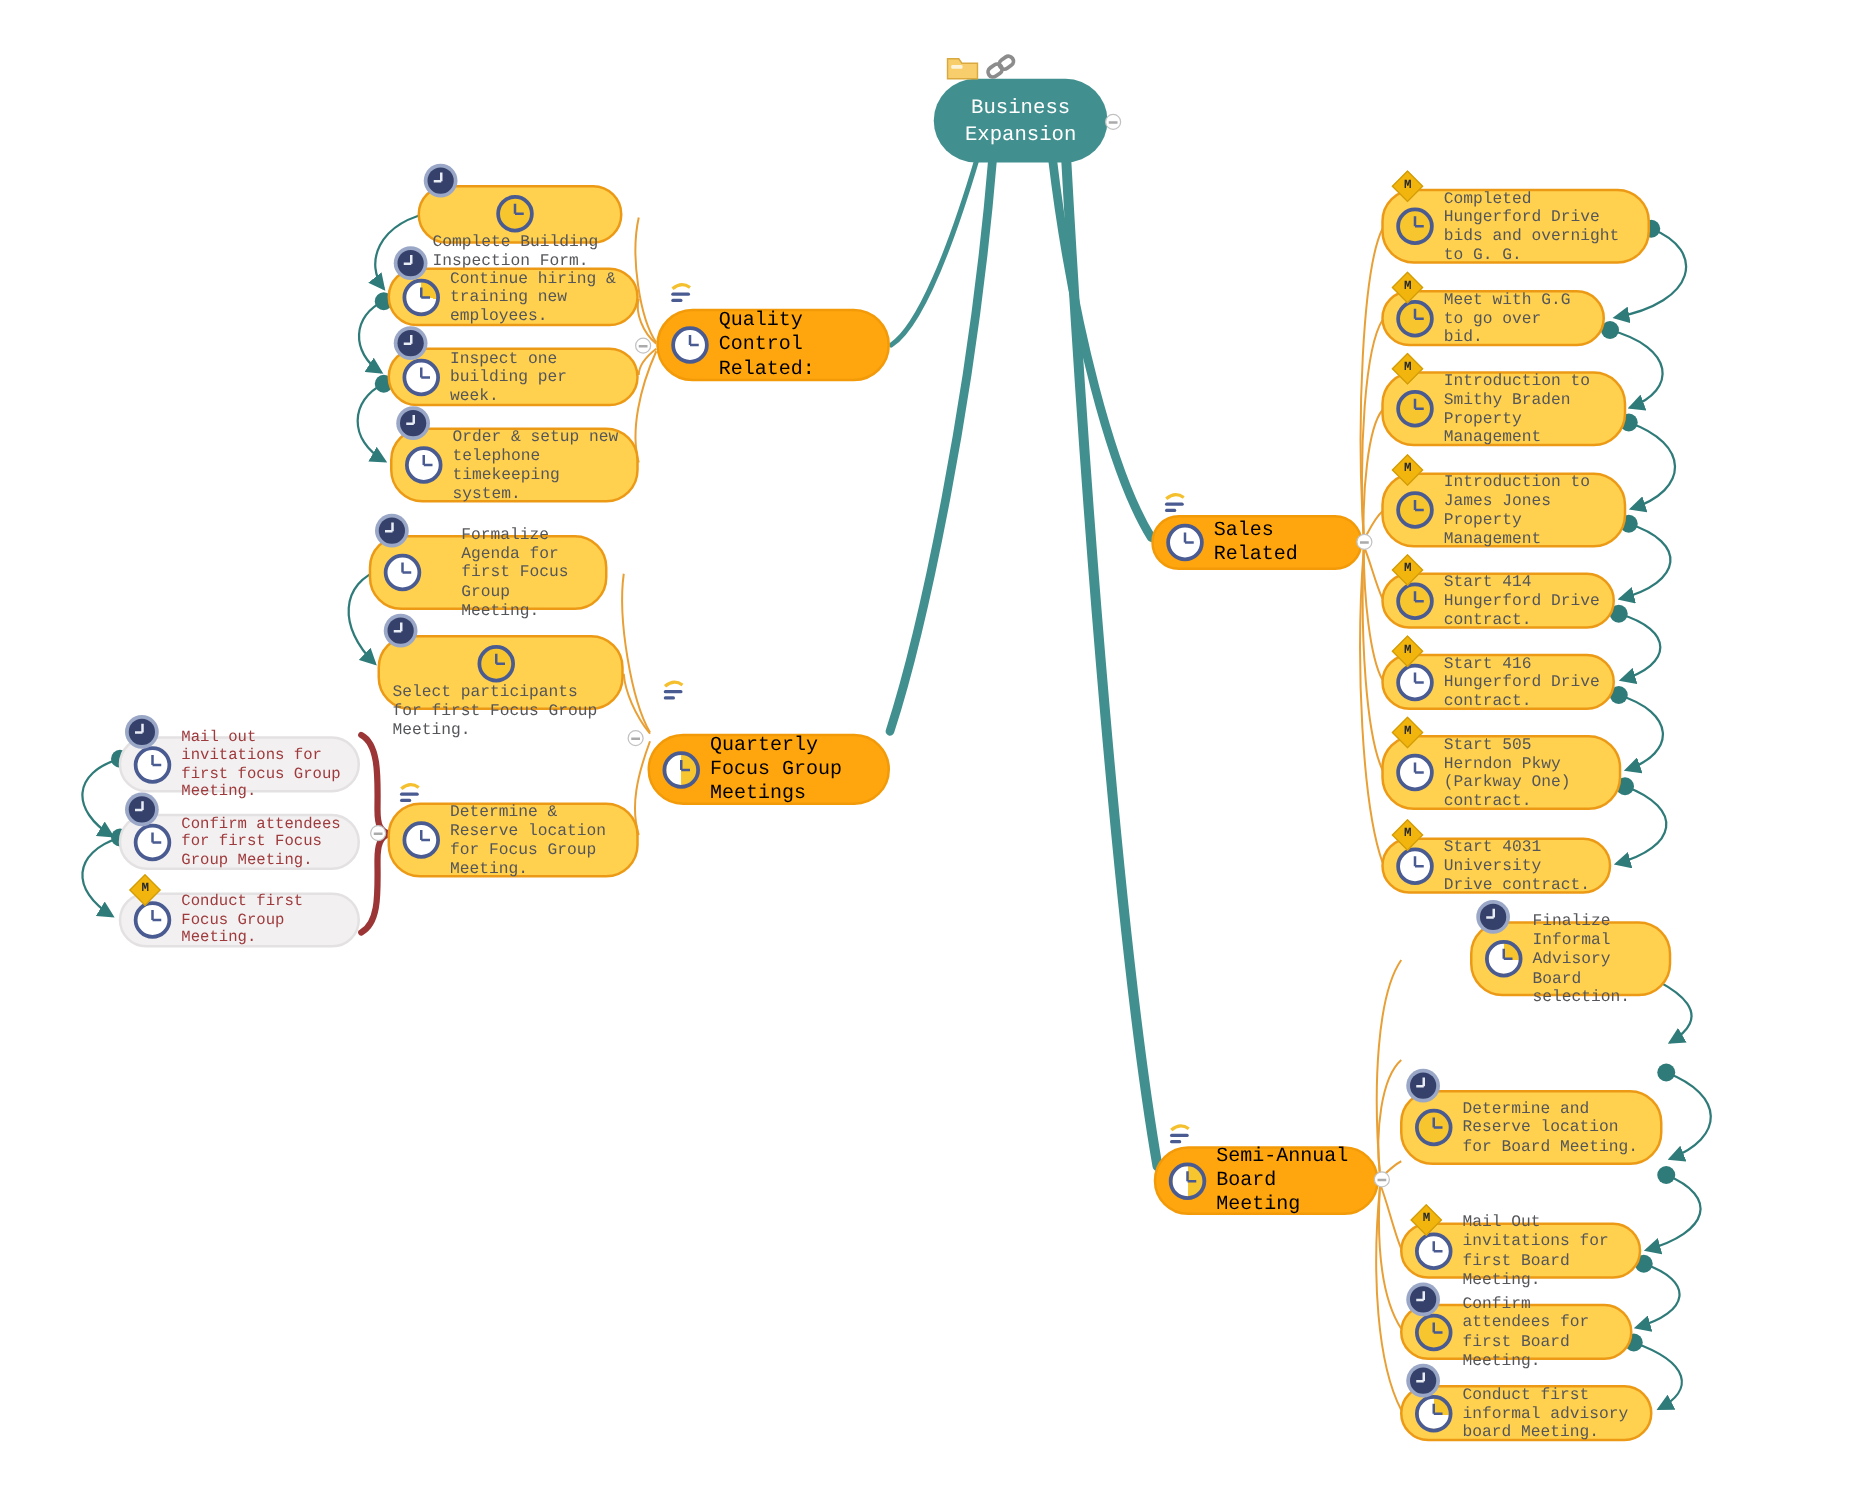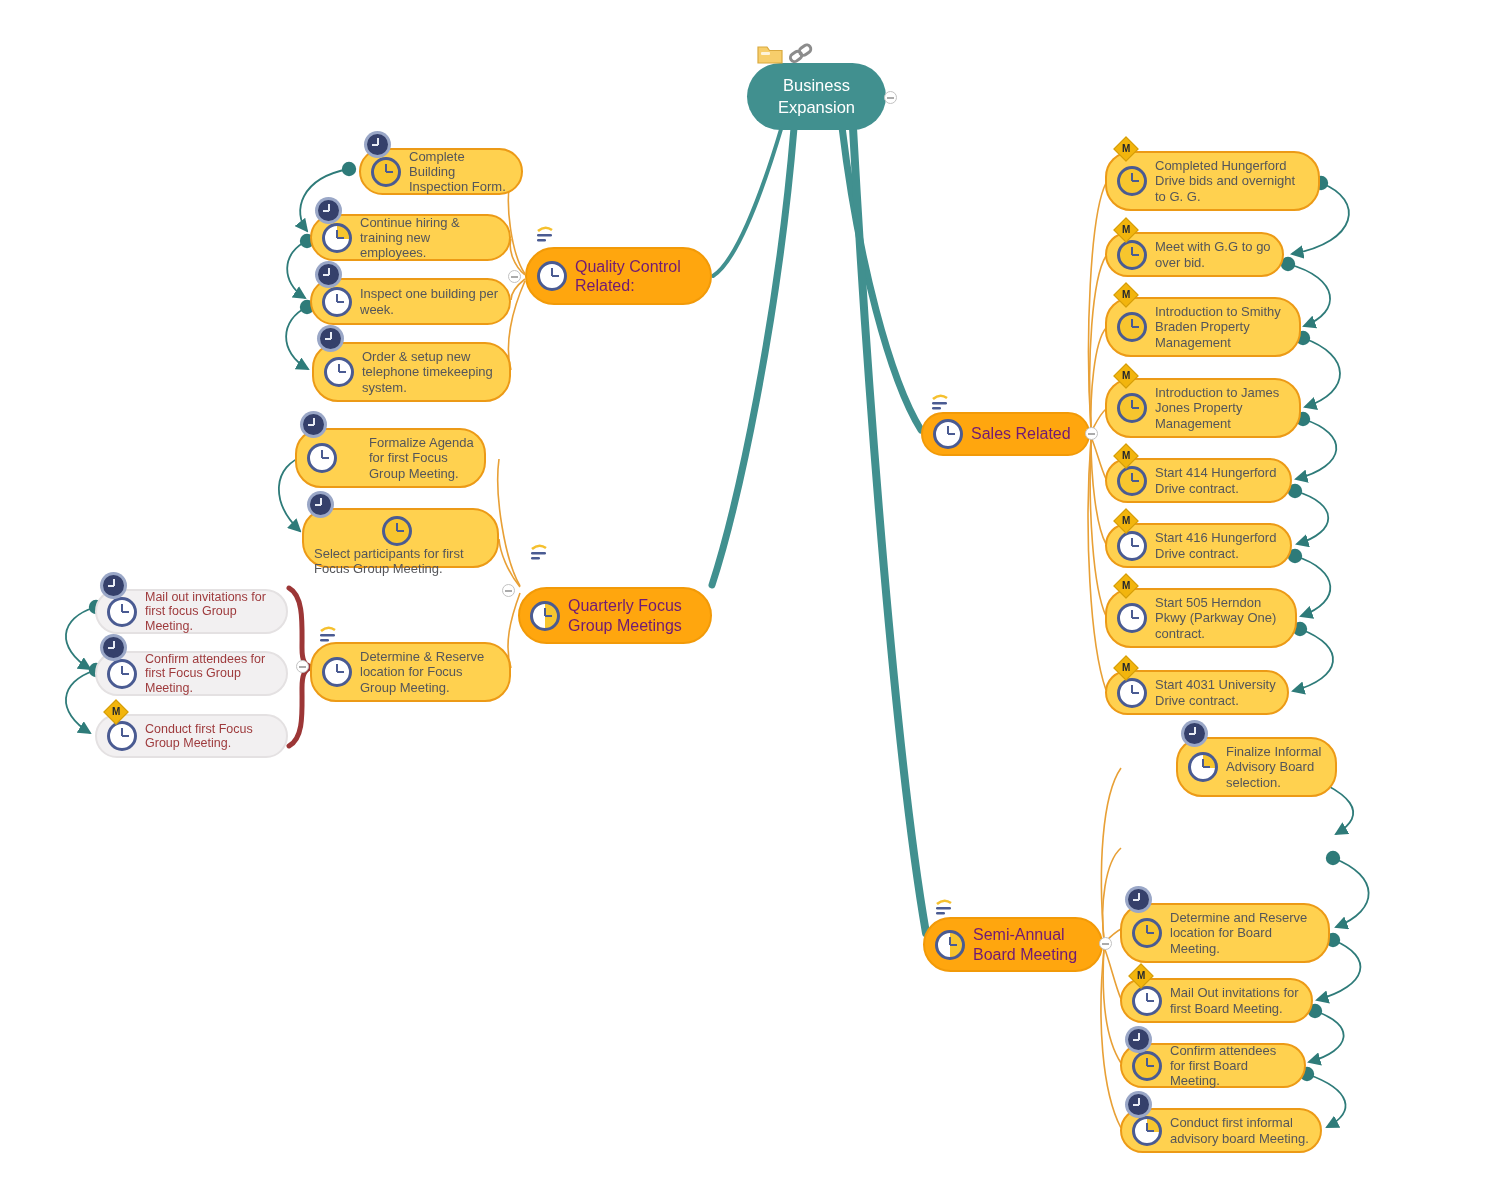--- a/index.html
+++ b/index.html
@@ -1,24 +1,24 @@
 <!DOCTYPE html>
 <html><head>
 <meta charset="utf-8">
 <style>
   html,body{margin:0;padding:0;background:#fff;}
   #canvas{position:relative;width:1500px;height:1200px;background:#fff;overflow:hidden;
-          font-family:Liberation Sans, sans-serif;}
+          font-family:Liberation Mono, monospace;}
   #wires{position:absolute;left:0;top:0;z-index:0;}
   .node{position:absolute;display:flex;align-items:center;box-sizing:border-box;
         padding:6px 10px 6px 10px;z-index:1;}
   .root-node{background:#41908F;color:#fff;border-radius:34px;font-size:16.5px;
              justify-content:center;text-align:center;line-height:1.3;}
   .branch{background:#FFA60E;border:2px solid #F29A08;border-radius:29px;
-          color:#701a75;font-size:16px;line-height:1.2;}
+          color:#000000;font-size:16px;line-height:1.2;}
   .task{background:#FFD14F;border:2px solid #EC9A16;border-radius:26px;
         color:#55565A;font-size:13px;line-height:1.16;}
   .task.pale{background:#F2F0F1;border:2px solid #E4E1E2;color:#9E3A3C;font-size:12.5px;}
   .lbl{flex:1 1 auto;}
   
   .clk{width:24px;height:24px;border-radius:50%;border:3px solid #4A5B92;background:#fff;
        position:relative;flex:0 0 auto;margin-right:8px;}
   .clk.full{background:#F7C52E;}
   .clk.quarter{background:conic-gradient(#F7C52E 0 95deg,#fff 95deg 360deg);}
   .clk.half{background:linear-gradient(90deg,#fff 50%,#F7C52E 50%);}
@@ -168,21 +168,21 @@
 
 <div class="node root-node" style="left:747px;top:63px;width:139px;height:67px;">
   <span class="lbl">Business Expansion</span>
 </div>
 
 <div class="node branch" style="left:525px;top:247px;width:187px;height:58px;">
   <span class="clk"></span>
   <span class="lbl">Quality Control Related:</span>
 </div>
 
-<div class="node task" style="left:359px;top:148px;width:164px;height:47px;">
+<div class="node task" style="left:334px;top:148px;width:164px;height:47px;flex-direction:column;">
   <span class="badge-clock"></span>
   <span class="clk full"></span>
   <span class="lbl">Complete Building Inspection Form.</span>
 </div>
 <div class="node task" style="left:310px;top:214px;width:201px;height:47px;">
   <span class="badge-clock"></span>
   <span class="clk quarter"></span>
   <span class="lbl">Continue hiring &amp; training new employees.</span>
 </div>
 <div class="node task" style="left:310px;top:278px;width:201px;height:47px;">
@@ -299,21 +299,21 @@
 <div class="node branch" style="left:923px;top:917px;width:180px;height:55px;">
   <span class="clk half"></span>
   <span class="lbl">Semi-Annual Board Meeting</span>
 </div>
 
 <div class="node task" style="left:1176px;top:737px;width:161px;height:60px;">
   <span class="badge-clock"></span>
   <span class="clk quarter"></span>
   <span class="lbl">Finalize Informal Advisory Board selection.</span>
 </div>
-<div class="node task" style="left:1120px;top:903px;width:210px;height:60px;">
+<div class="node task" style="left:1120px;top:872px;width:210px;height:60px;">
   <span class="badge-clock"></span>
   <span class="clk full"></span>
   <span class="lbl">Determine and Reserve location for Board Meeting.</span>
 </div>
 <div class="node task" style="left:1120px;top:978px;width:193px;height:45px;">
   <span class="badge-m">
         <span>M</span>
       </span>
   <span class="clk"></span>
   <span class="lbl">Mail Out invitations for first Board Meeting.</span>

